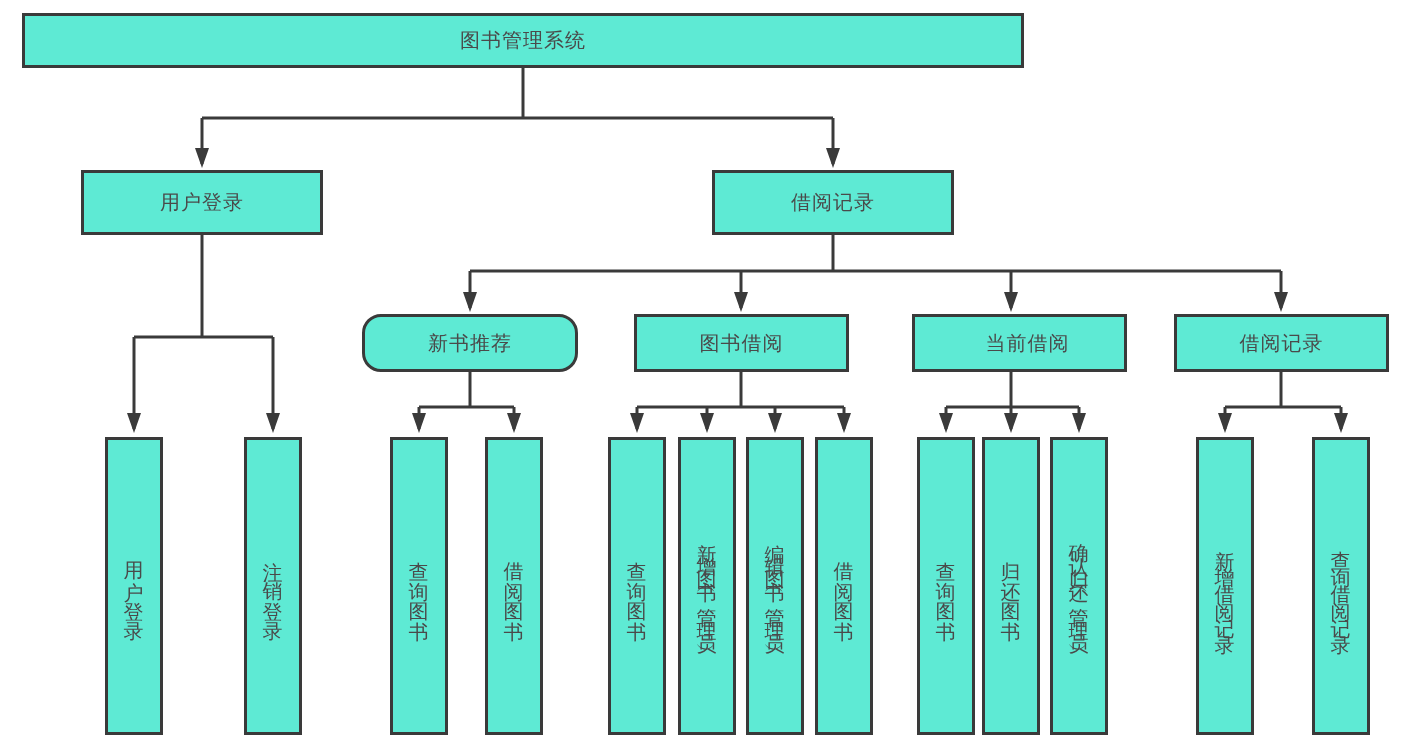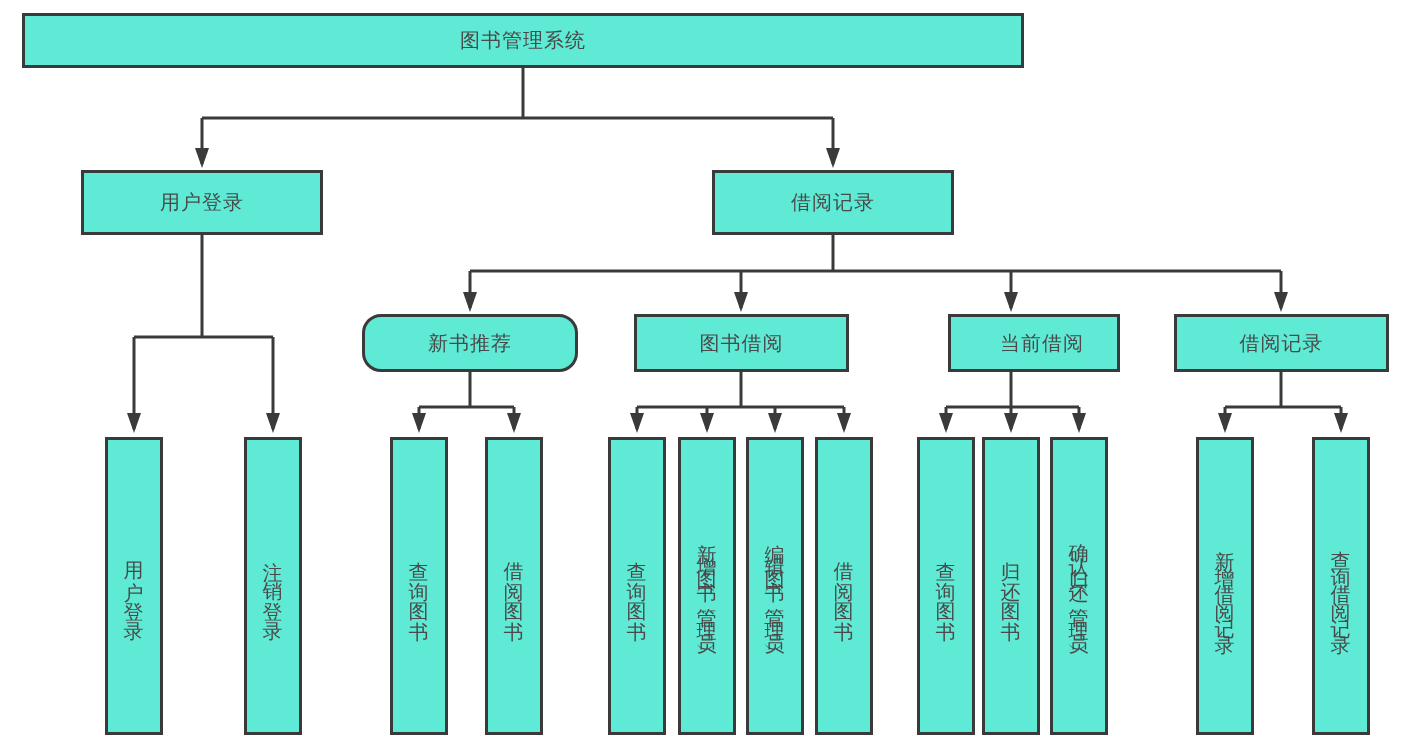--- a/index.html
+++ b/index.html
@@ -99,21 +99,21 @@
   <div class="node h" style="left:712px; top:170px; width:242px; height:65px;">
     <span>借阅记录</span>
   </div>
 
   <div class="node h" style="left:362px; top:314px; width:216px; height:58px;border-radius:19px;">
     <span>新书推荐</span>
   </div>
   <div class="node h" style="left:634px; top:314px; width:215px; height:58px;text-align:center;">
     <span>图书借阅</span>
   </div>
-  <div class="node h" style="left:948px; top:314px; width:172px; height:58px;padding-left:16px;">
+  <div class="node h" style="left:912px; top:314px; width:215px; height:58px;padding-left:16px;">
     <span>当前借阅</span>
   </div>
   <div class="node h" style="left:1174px; top:314px; width:215px; height:58px;font-family:Liberation Serif, serif;">
     <span>借阅记录</span>
   </div>
 
   <div class="node v" style="left:105px; top:437px; width:58px; height:298px;">
     <span style="letter-spacing: 20px;">用户登录</span>
   </div>
   <div class="node v" style="left:244px; top:437px; width:58px; height:298px;">

